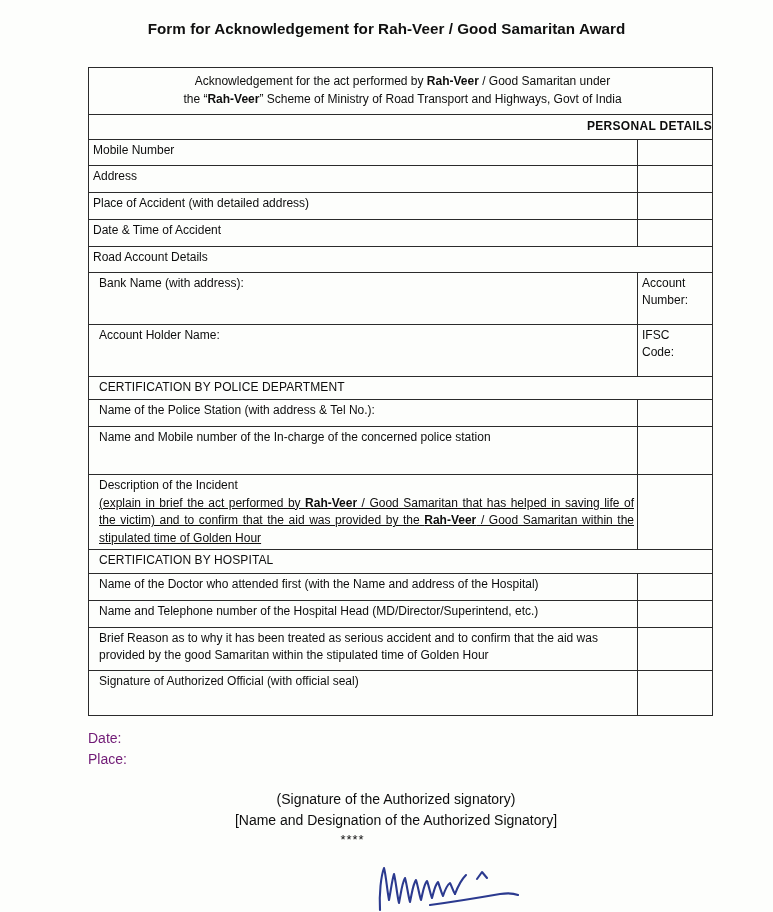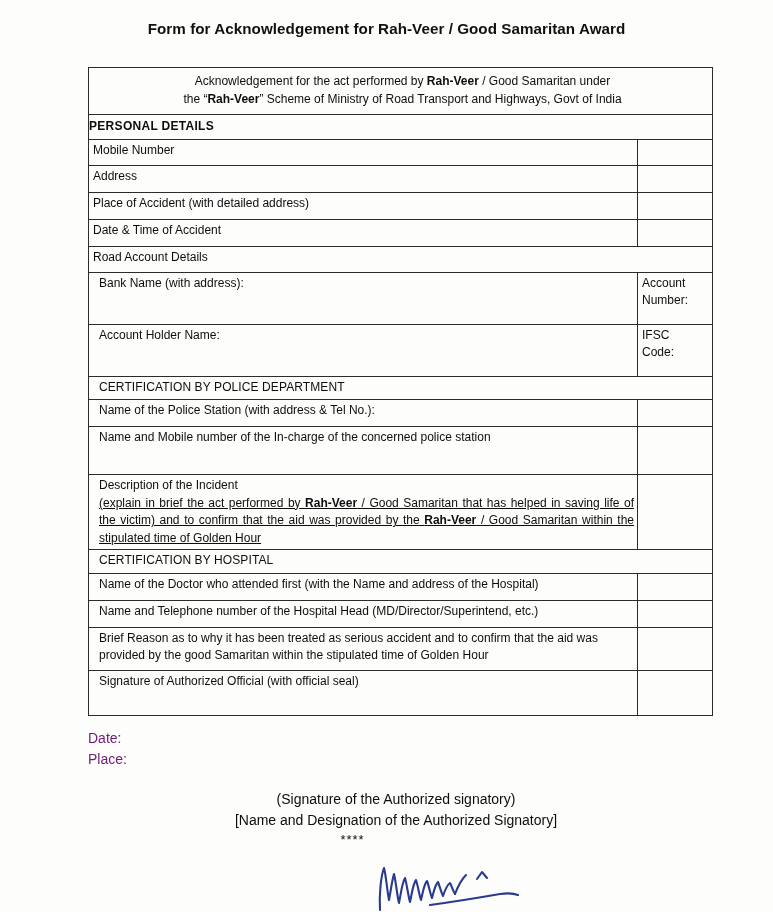--- a/index.html
+++ b/index.html
@@ -54,21 +54,21 @@
   .banner-row td {
     border-left: 1px solid #2b2b2b;
   }
   .banner {
     text-align: center;
     padding: 5px 10px 6px 14px !important;
     line-height: 20px;
     font-size: 13.6px;
   }
   .section-head {
-    text-align: left;
+    text-align: right;
     font-weight: bold;
     font-size: 13.8px;
     letter-spacing: 0.3px;
     padding: 3px 0 3px 0 !important;
     margin-top: 10px;
   }
   .section-label {
     font-size: 14px;
     letter-spacing: 0.1px;
     padding-top: 2px !important;

